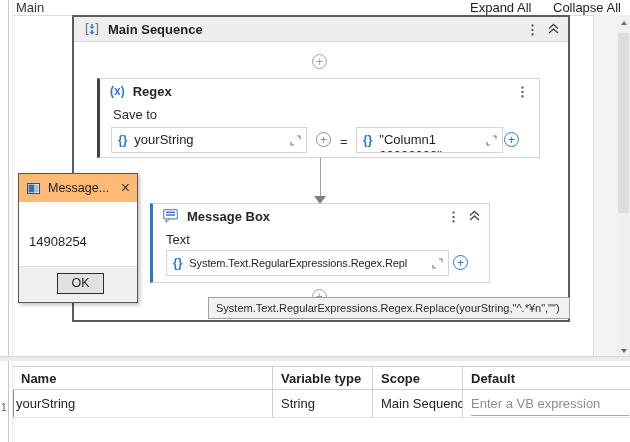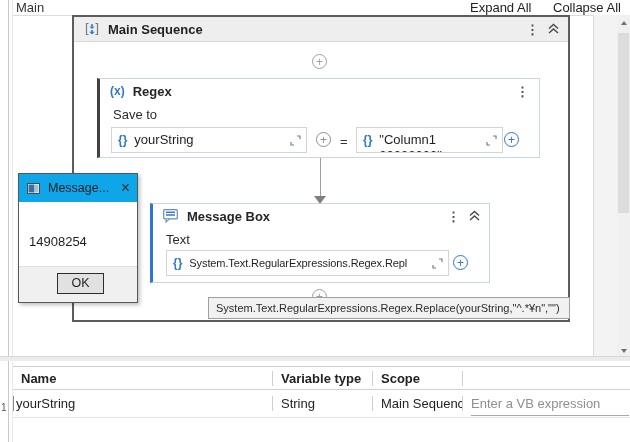--- a/index.html
+++ b/index.html
@@ -57,31 +57,31 @@
 
   
   .conn-line { left:320px; top:158px; width:1px; height:38px; background:#9e9e9e; }
   .conn-arrow { left:314px; top:196px; width:0; height:0; border:6px solid transparent; border-top:8px solid #808080; }
 
   
   .tooltip { left:208px; top:297px; width:362px; height:22px; background:#f1f1f1; border:1px solid #9f9f9f; font-size:11px; line-height:20px; padding-left:7px; color:#2b2b2b; }
 
   
   .dialog { left:18px; top:173px; width:120px; height:130px; background:#fff; border:1px solid #565656; box-shadow:2px 2px 4px rgba(0,0,0,0.25); }
-  .dialog-title { display:flex; align-items:center; height:28px; padding:0 7px 0 8px; background:#0ea5e9; }
+  .dialog-title { display:flex; align-items:center; height:28px; padding:0 7px 0 8px; background:#fdba74; }
   .dialog-title-text { margin-left:8px; flex:1; font-size:12.5px; color:#1f1f1f; overflow:hidden; white-space:nowrap; }
   .dialog-close { font-size:16px; line-height:16px; color:#333; cursor:default; }
   .dialog-msg { position:absolute; left:10px; top:60px; color:#1f1f1f; }
   .dialog-footer { position:absolute; left:0; bottom:0; width:100%; height:36px; background:#f0f0f0; border-top:1px solid #e0e0e0; }
   .ok-btn { position:absolute; left:38px; top:6px; width:47px; height:21px; background:#e1e1e1; border:1px solid #2d2d2d; text-align:center; line-height:19px; font-size:12.5px; color:#1f1f1f; cursor:default; }
 
   
   .split { left:0; top:356px; width:630px; height:5px; background:#ebebeb; border-top:1px solid #d6d6d6; }
   .vartable { left:13px; top:366px; width:617px; }
-  .vrow { display:flex; width:100%;align-items:center; }
+  .vrow { display:flex; width:100%; }
   .vhead { height:24px; border-top:1px solid #cfcfcf; border-bottom:1px solid #cfcfcf; font-weight:bold; }
   .vdata { height:28px; border-bottom:1px solid #e2e2e2; }
   .vcell { display:flex; align-items:center; padding-left:8px; border-right:1px solid #cfcfcf; overflow:hidden; white-space:nowrap; }
   .c-name { width:260px; }
   .c-type { width:100px; }
   .c-scope { width:90px; }
   .c-default { flex:1; border-right:none; }
   .vdata .c-name { border-left:1px solid #8a8a8a; padding-left:2px; }
   .default-input { flex:1; height:24px; margin-right:1px; border-bottom:1px solid #a9a9a9; display:flex; align-items:center; color:#8f8f8f; }
 
@@ -227,20 +227,21 @@
       <div class="ok-btn">OK</div>
     </div>
   </div>
 
   <div class="abs split"></div>
   <div class="abs vartable">
     <div class="vrow vhead">
       <div class="vcell c-name">Name</div>
       <div class="vcell c-type">Variable type</div>
       <div class="vcell c-scope">Scope</div>
+      <div class="vcell c-default">Default</div>
     </div>
     <div class="vrow vdata">
       <div class="vcell c-name">yourString</div>
       <div class="vcell c-type">String</div>
       <div class="vcell c-scope">Main Sequence</div>
       <div class="vcell c-default">
         <div class="default-input">Enter a VB expression</div>
       </div>
     </div>
   </div>

